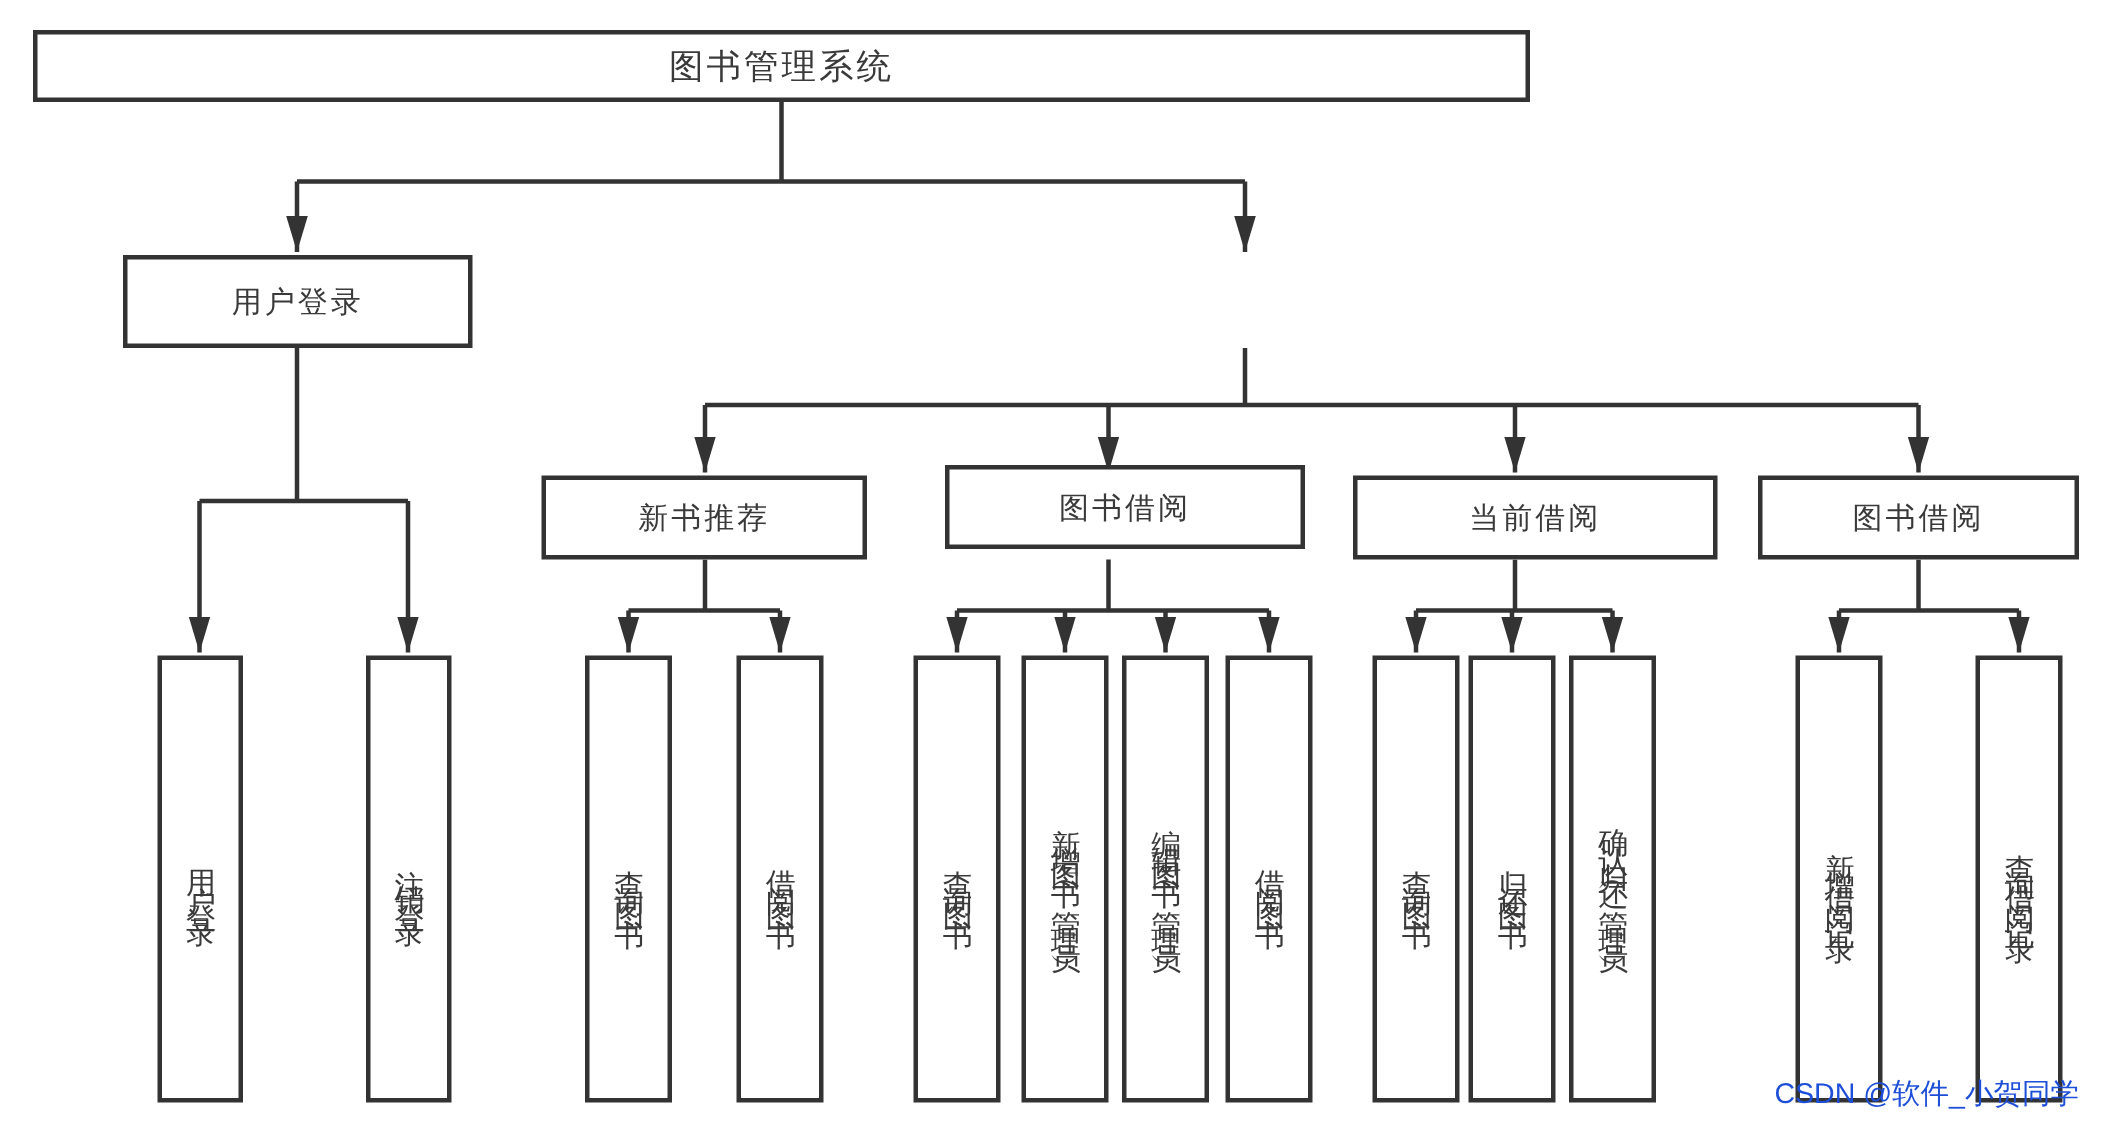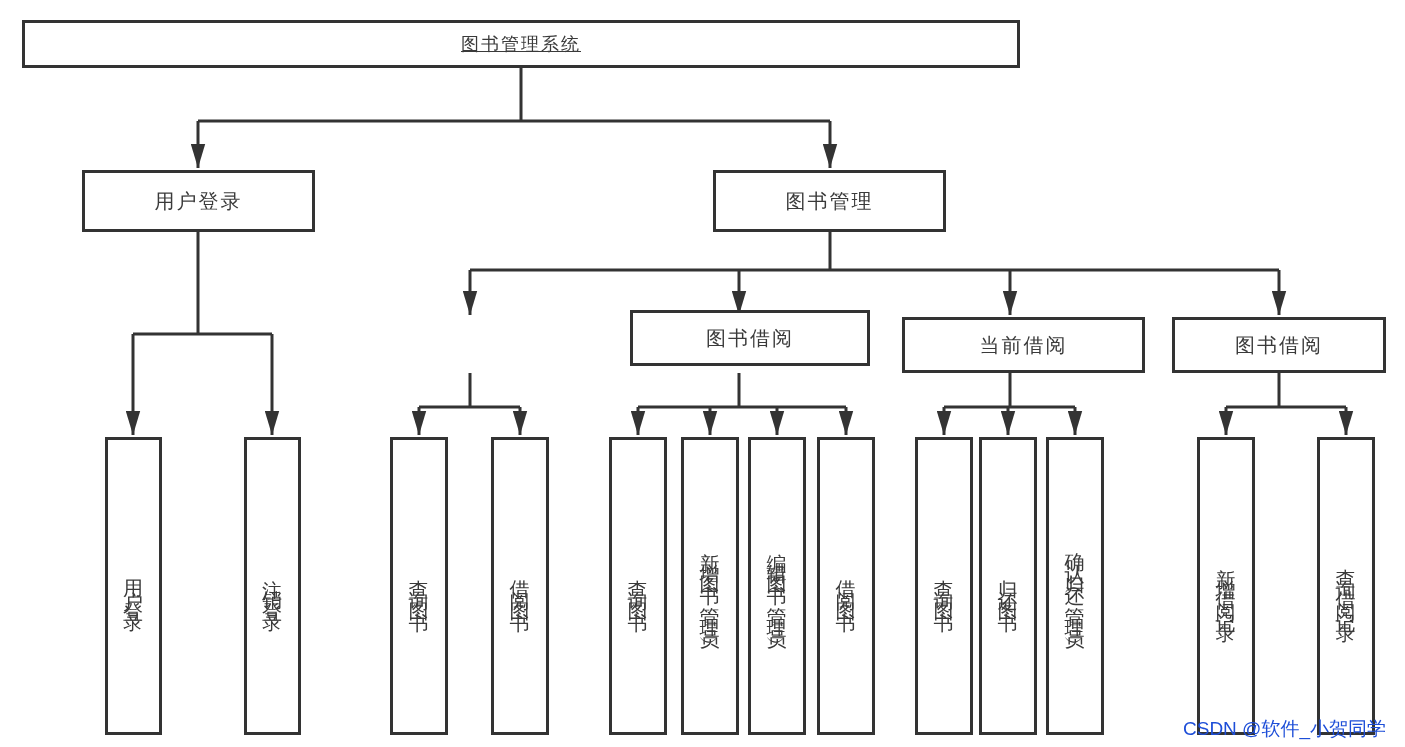--- a/index.html
+++ b/index.html
@@ -27,21 +27,21 @@
     align-items: center;
     justify-content: center;
     z-index: 2;
     text-align: center;
   }
   .node.h span {
     font-size: 20px;
     letter-spacing: 2px;
     white-space: nowrap;
   }
-  .node.root span { font-size: 18px; text-decoration: underline; }
+  .node.root span { font-size: 23px; }
   .node.v span {
     writing-mode: vertical-rl;
     font-size: 20px;
     letter-spacing: 11px;
     line-height: 1.0;
     white-space: nowrap;
   }
   #watermark {
     position: absolute;
     left: 1183px;
@@ -104,24 +104,24 @@
     </g>
   </svg>
 
   <div class="node h root" style="left:22px;top:20px;width:998px;height:48px">
     <span>图书管理系统</span>
   </div>
 
   <div class="node h" style="left:82px;top:170px;width:233px;height:62px">
     <span>用户登录</span>
   </div>
-  <div class="node h" style="left:713px;top:170px;width:233px;height:62px">
-    <span>图书管理</span>
+
+  <div class="node h" style="left:361px;top:317px;width:217px;height:56px">
+    <span>新书推荐</span>
   </div>
-
   <div class="node h" style="left:630px;top:310px;width:240px;height:56px">
     <span>图书借阅</span>
   </div>
   <div class="node h" style="left:902px;top:317px;width:243px;height:56px">
     <span>当前借阅</span>
   </div>
   <div class="node h" style="left:1172px;top:317px;width:214px;height:56px">
     <span>图书借阅</span>
   </div>
 

